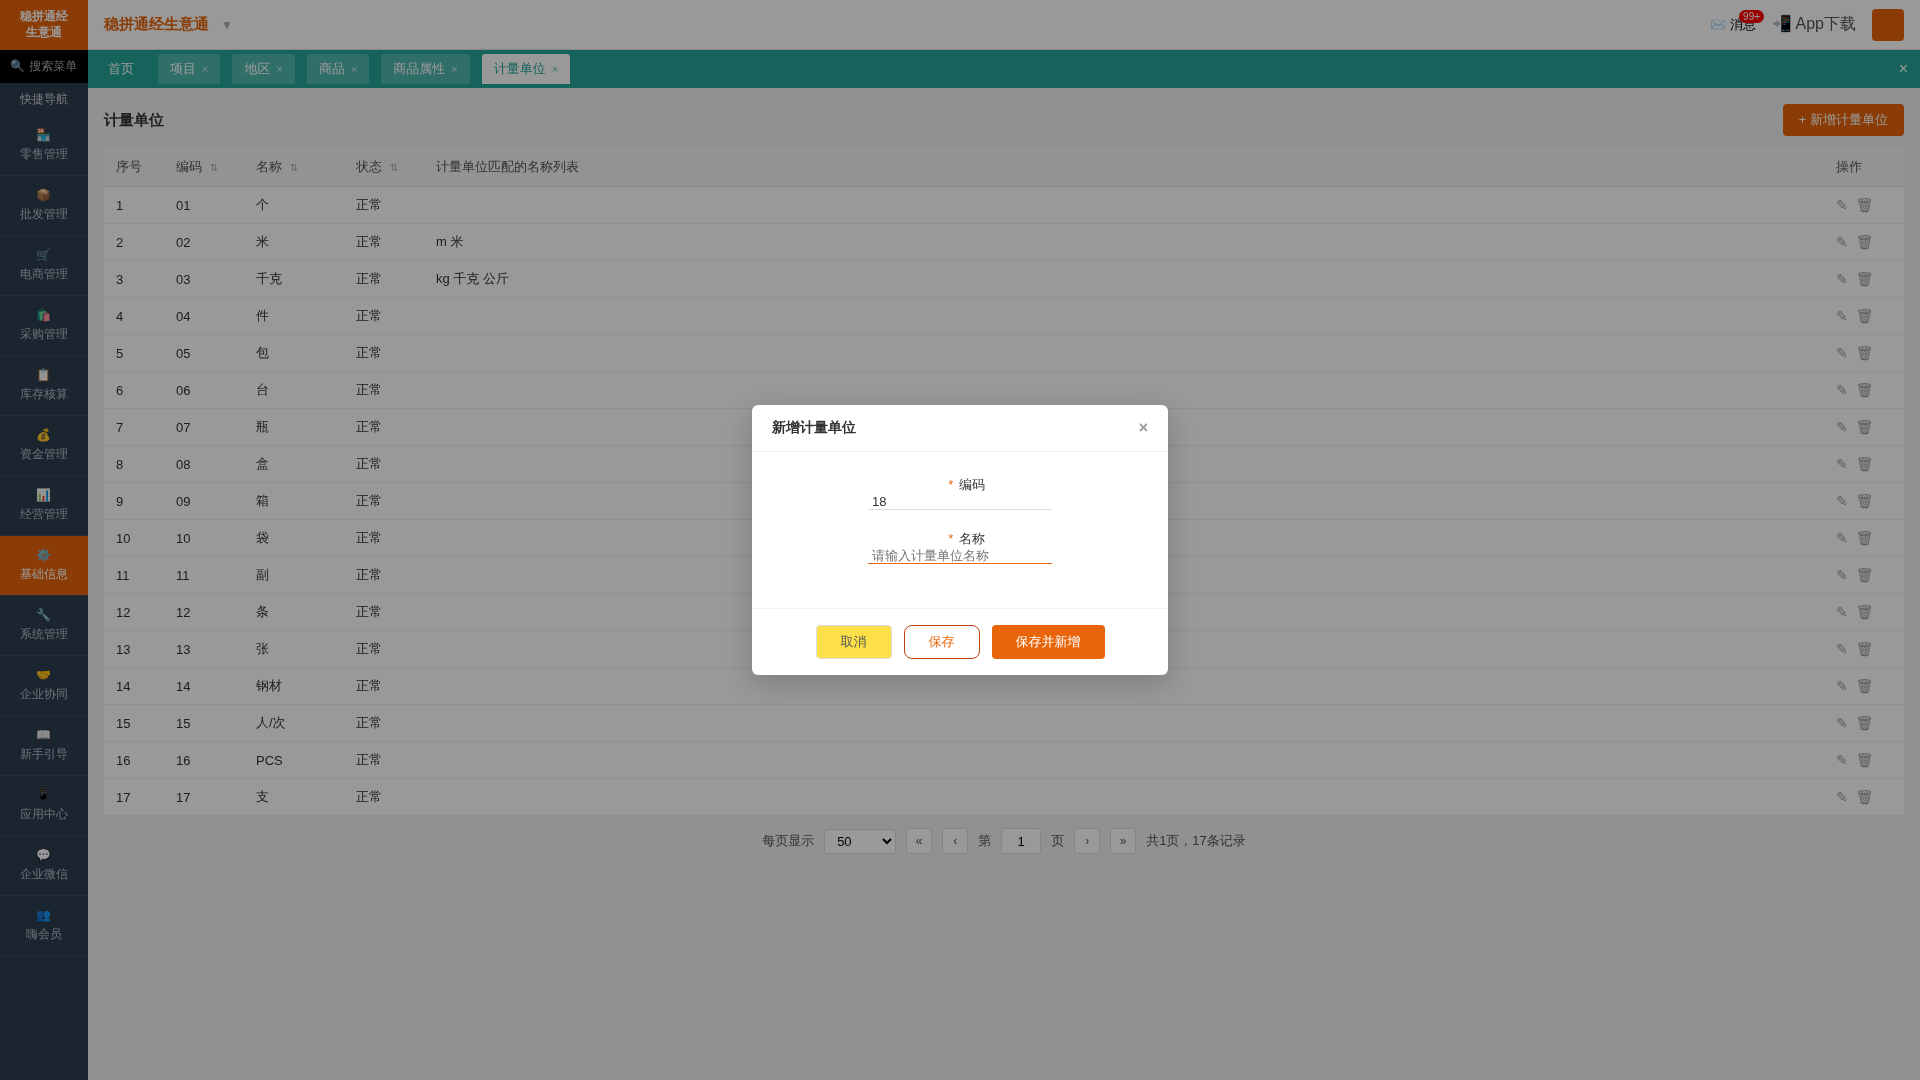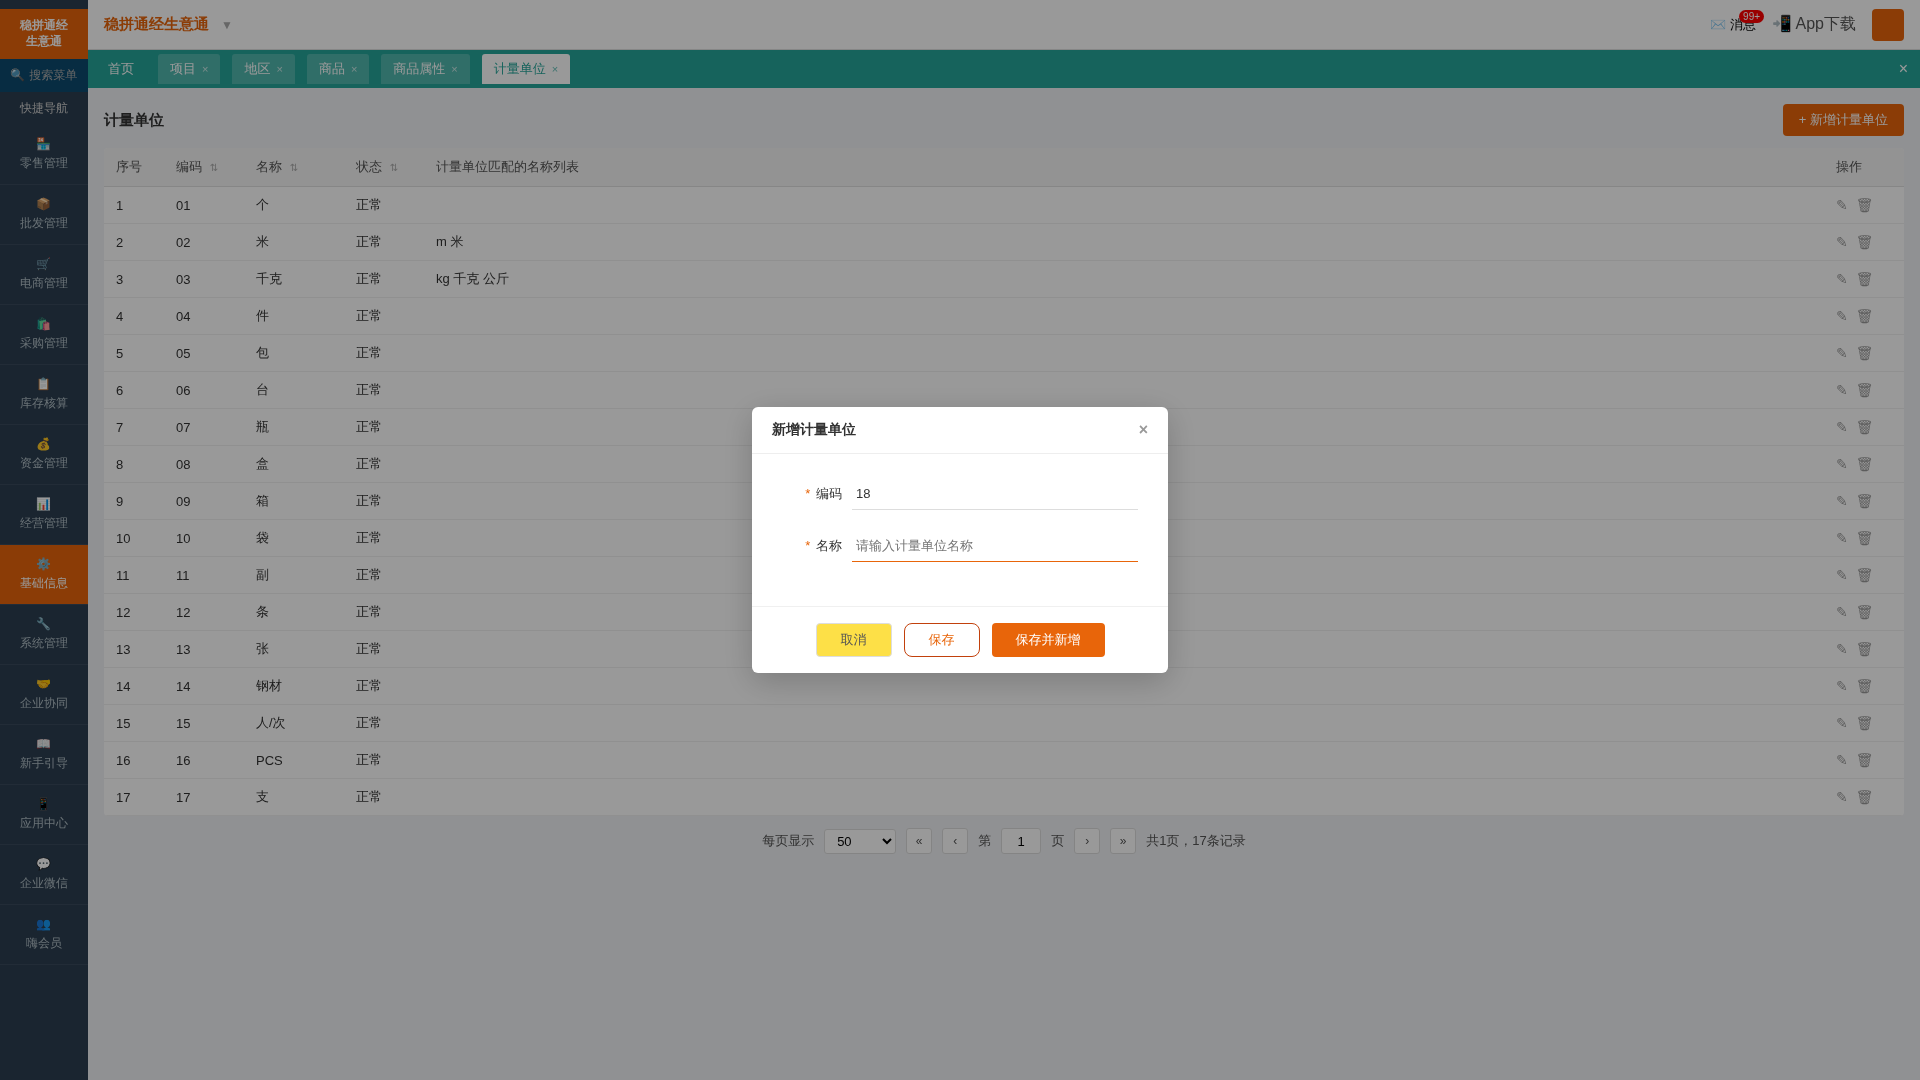--- a/index.html
+++ b/index.html
@@ -17,25 +17,24 @@
     .sidebar-logo {
       background: #e8650a;
       height: 50px;
       display: flex;
       align-items: center;
       justify-content: center;
       color: white;
       font-size: 14px;
       font-weight: bold;
       padding: 0 8px;
-      margin-top: 9px;
     }
     .sidebar-logo-text { color: white; font-size: 12px; text-align: center; line-height: 1.3; }
     .sidebar-search {
-      background: #0c4a6e;
+      background: #000000;
       padding: 8px;
       text-align: center;
       color: #aaa;
       font-size: 12px;
       cursor: pointer;
     }
     .sidebar-nav-item {
       padding: 12px 0;
       text-align: center;
       color: #b0bec5;
@@ -254,20 +253,21 @@
       font-size: 16px;
       line-height: 1;
     }
     .modal-body {
       padding: 24px 30px;
     }
     .form-row {
       display: flex;
       align-items: center;
       margin-bottom: 20px;
+      flex-direction: column;
     }
     .form-label {
       width: 60px;
       font-size: 13px;
       color: #333;
       text-align: right;
       margin-right: 10px;
       flex-shrink: 0;
     }
     .form-label .required { color: #e8650a; margin-right: 2px; }

